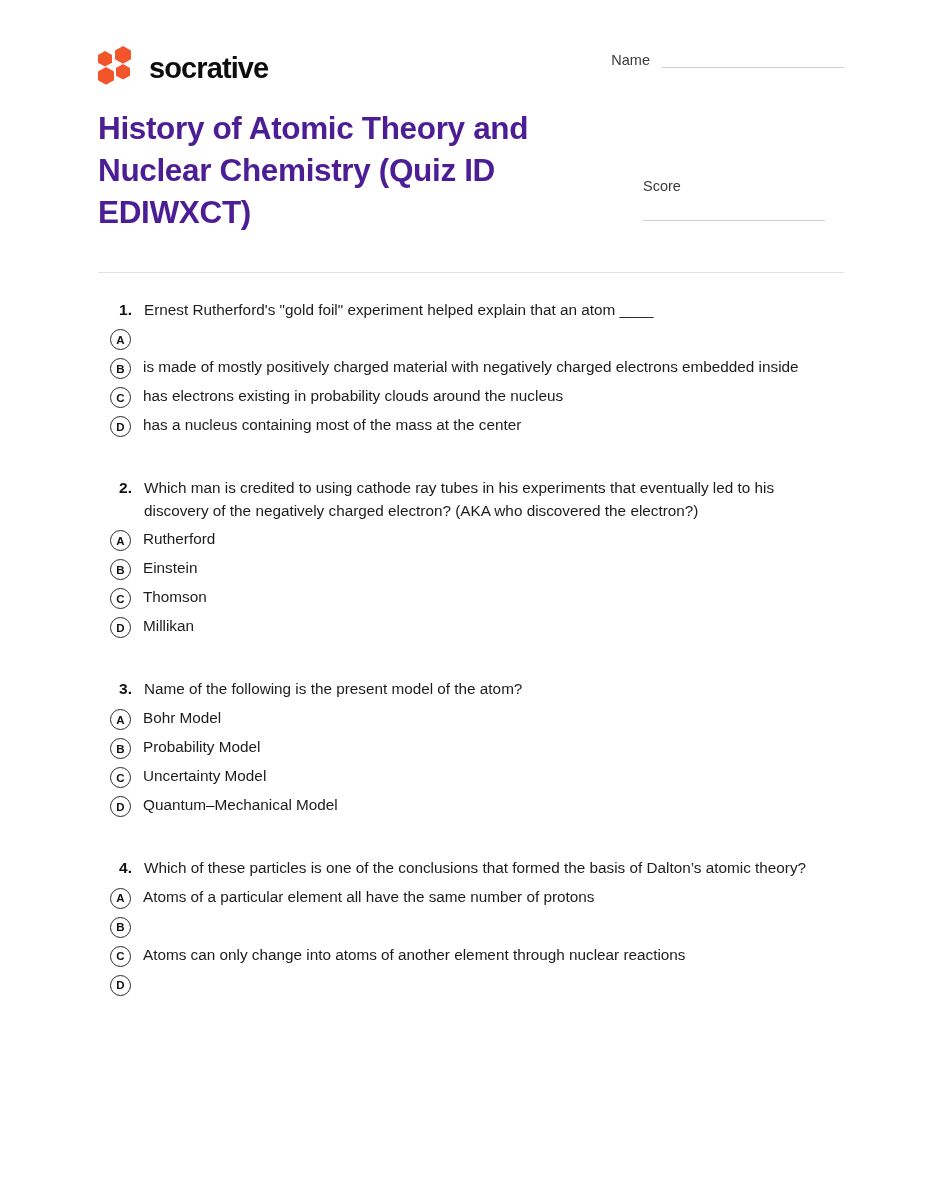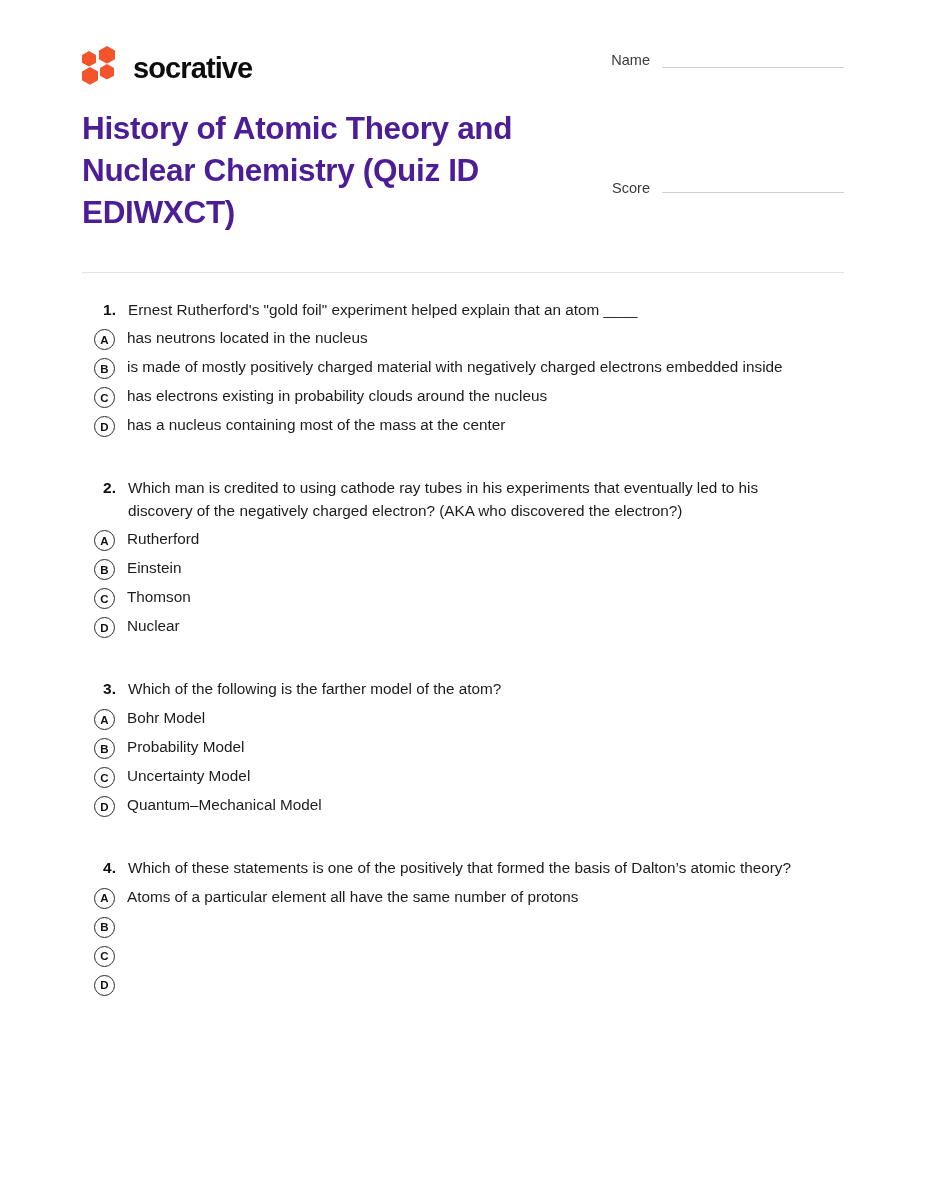--- a/index.html
+++ b/index.html
@@ -9,20 +9,21 @@
   }
   .page {
     position: relative;
     width: 926px;
     height: 1008px;
     background: #ffffff;
     box-sizing: border-box;
     font-family: "Liberation Sans", sans-serif;
     color: #1a1a1a;
     overflow: hidden;
+    padding-left: 16px;
   }
 
   
   .header {
     position: relative;
     padding: 44px 82px 0 82px;
     display: flex;
     align-items: flex-start;
     justify-content: space-between;
   }
@@ -97,20 +98,21 @@
     color: #4c1d95;
     max-width: 545px;
   }
   .score-block {
     width: 260px;
     margin-top: 92px;
     display: flex;
     align-items: baseline;
     justify-content: flex-end;
     gap: 12px;
+    flex-direction: column;
   }
   .score-label {
     font-size: 14.5px;
     color: #3a3a3a;
   }
   .score-line {
     width: 182px;
     border-bottom: 1px solid #cfcfcf;
     height: 14px;
   }
@@ -221,21 +223,20 @@
   <div class="questions">
 
     <div class="question">
       <div class="q-head">
         <span class="q-num">1.</span>
         <span class="q-text">Ernest Rutherford's "gold foil" experiment helped explain that an atom ____</span>
       </div>
       <div class="options">
         <div class="option">
           <span class="opt-badge">A</span>
-          <span class="opt-text">has neutrons located in the nucleus</span>
         </div>
         <div class="option">
           <span class="opt-badge">B</span>
           <span class="opt-text">is made of mostly positively charged material with negatively charged electrons embedded inside</span>
         </div>
         <div class="option">
           <span class="opt-badge">C</span>
           <span class="opt-text">has electrons existing in probability clouds around the nucleus</span>
         </div>
         <div class="option">
@@ -260,31 +261,31 @@
         <div class="option">
           <span class="opt-badge">B</span>
           <span class="opt-text">Einstein</span>
         </div>
         <div class="option">
           <span class="opt-badge">C</span>
           <span class="opt-text">Thomson</span>
         </div>
         <div class="option">
           <span class="opt-badge">D</span>
-          <span class="opt-text">Nuclear</span>
+          <span class="opt-text">Millikan</span>
         </div>
       </div>
     </div>
 
     <div class="q-gap"></div>
 
     <div class="question">
       <div class="q-head">
         <span class="q-num">3.</span>
-        <span class="q-text">Which of the following is the farther model of the atom?</span>
+        <span class="q-text">Name of the following is the present model of the atom?</span>
       </div>
       <div class="options">
         <div class="option">
           <span class="opt-badge">A</span>
           <span class="opt-text">Bohr Model</span>
         </div>
         <div class="option">
           <span class="opt-badge">B</span>
           <span class="opt-text">Probability Model</span>
         </div>
@@ -297,32 +298,33 @@
           <span class="opt-text">Quantum–Mechanical Model</span>
         </div>
       </div>
     </div>
 
     <div class="q-gap"></div>
 
     <div class="question">
       <div class="q-head">
         <span class="q-num">4.</span>
-        <span class="q-text">Which of these statements is one of the positively that formed the basis of Dalton’s atomic theory?</span>
+        <span class="q-text">Which of these particles is one of the conclusions that formed the basis of Dalton’s atomic theory?</span>
       </div>
       <div class="options">
         <div class="option">
           <span class="opt-badge">A</span>
           <span class="opt-text">Atoms of a particular element all have the same number of protons</span>
         </div>
         <div class="option">
           <span class="opt-badge">B</span>
         </div>
         <div class="option">
           <span class="opt-badge">C</span>
+          <span class="opt-text">Atoms can only change into atoms of another element through nuclear reactions</span>
         </div>
         <div class="option">
           <span class="opt-badge">D</span>
         </div>
       </div>
     </div>
 
   </div>
 
 </div>

